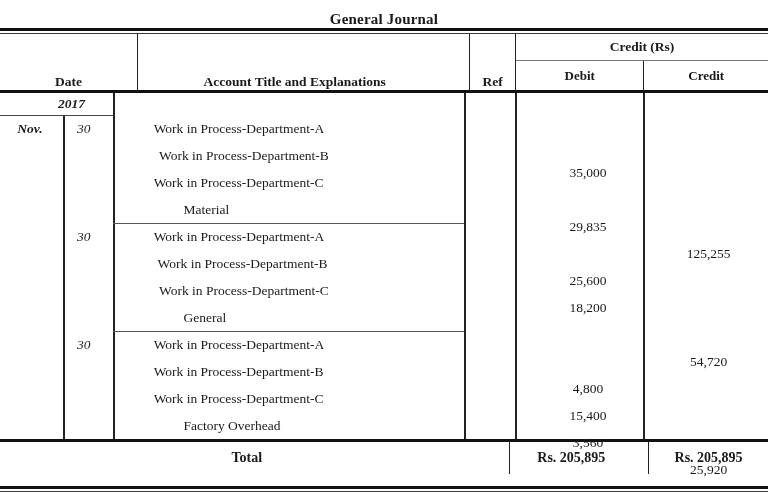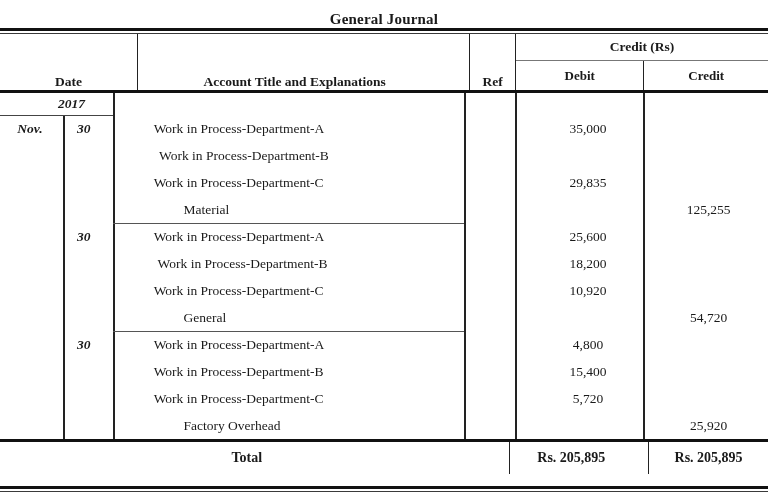--- a/index.html
+++ b/index.html
@@ -147,32 +147,33 @@
     font-size: 13.5px;
     box-sizing: border-box;
   }
   .cell-month {
     justify-content: center;
     font-weight: bold;
     font-style: italic;
   }
   .cell-day {
     justify-content: center;
-    font-weight: bold;
+    font-weight: normal;
     font-style: italic;
   }
   .cell-acct {
     justify-content: flex-start;
     padding-left: 10px;
     margin-left: 36px;
   }
   .cell-acct.indent { padding-left: 40px; }
   .cell-acct.indent-xs { padding-left: 14px; }
   .cell-num {
     justify-content: center;
+    margin-top: 44px;
   }
 
   .sep-holder {
     position: relative;
     height: 0;
   }
   .blocksep {
     position: absolute;
     left: 113px;
     width: 351px;
@@ -298,21 +299,20 @@
           <div class="cell c-acct cell-acct indent-xs">Work in Process-Department-B</div>
           <div class="cell c-ref"></div>
           <div class="cell c-debit cell-num">18,200</div>
           <div class="cell c-credit cell-num"></div>
         </div>
         <div class="row brow">
           <div class="cell c-month cell-month"></div>
           <div class="cell c-day cell-day"></div>
           <div class="cell c-acct cell-acct">Work in Process-Department-C</div>
           <div class="cell c-ref"></div>
-          <div class="cell c-debit cell-num">10,920</div>
           <div class="cell c-credit cell-num"></div>
         </div>
         <div class="row brow">
           <div class="cell c-month cell-month"></div>
           <div class="cell c-day cell-day"></div>
           <div class="cell c-acct cell-acct indent">General</div>
           <div class="cell c-ref"></div>
           <div class="cell c-debit cell-num"></div>
           <div class="cell c-credit cell-num">54,720</div>
         </div>
@@ -333,21 +333,21 @@
           <div class="cell c-acct cell-acct">Work in Process-Department-B</div>
           <div class="cell c-ref"></div>
           <div class="cell c-debit cell-num">15,400</div>
           <div class="cell c-credit cell-num"></div>
         </div>
         <div class="row brow">
           <div class="cell c-month cell-month"></div>
           <div class="cell c-day cell-day"></div>
           <div class="cell c-acct cell-acct">Work in Process-Department-C</div>
           <div class="cell c-ref"></div>
-          <div class="cell c-debit cell-num">5,720</div>
+          <div class="cell c-debit cell-num">3,560</div>
           <div class="cell c-credit cell-num"></div>
         </div>
         <div class="row brow">
           <div class="cell c-month cell-month"></div>
           <div class="cell c-day cell-day"></div>
           <div class="cell c-acct cell-acct indent">Factory Overhead</div>
           <div class="cell c-ref"></div>
           <div class="cell c-debit cell-num"></div>
           <div class="cell c-credit cell-num">25,920</div>
         </div>

